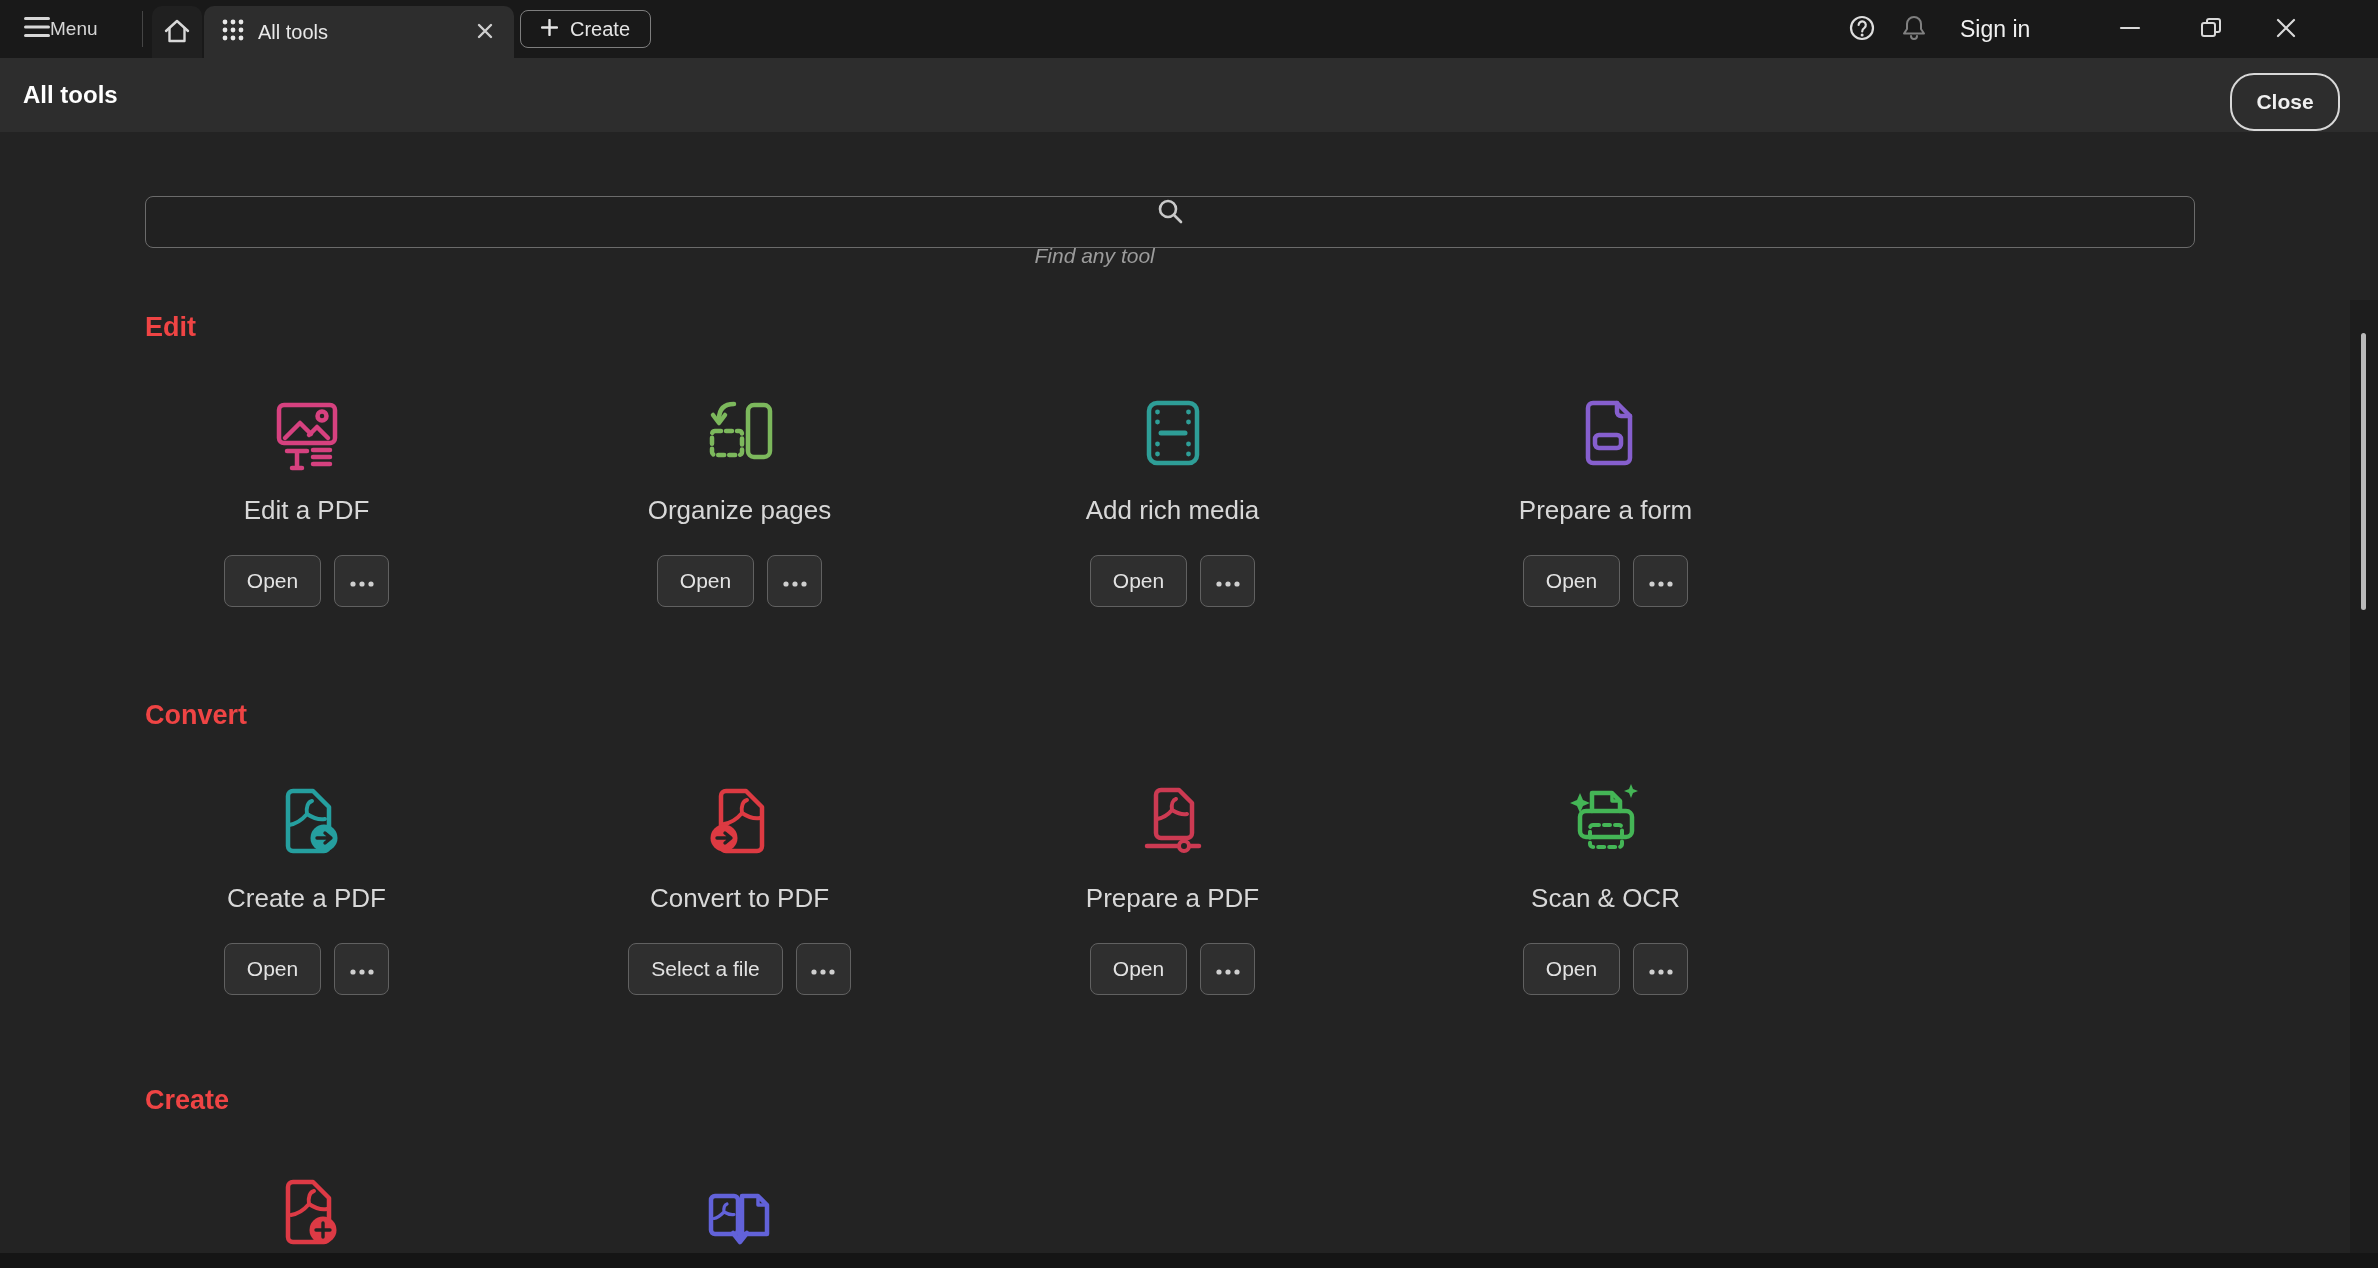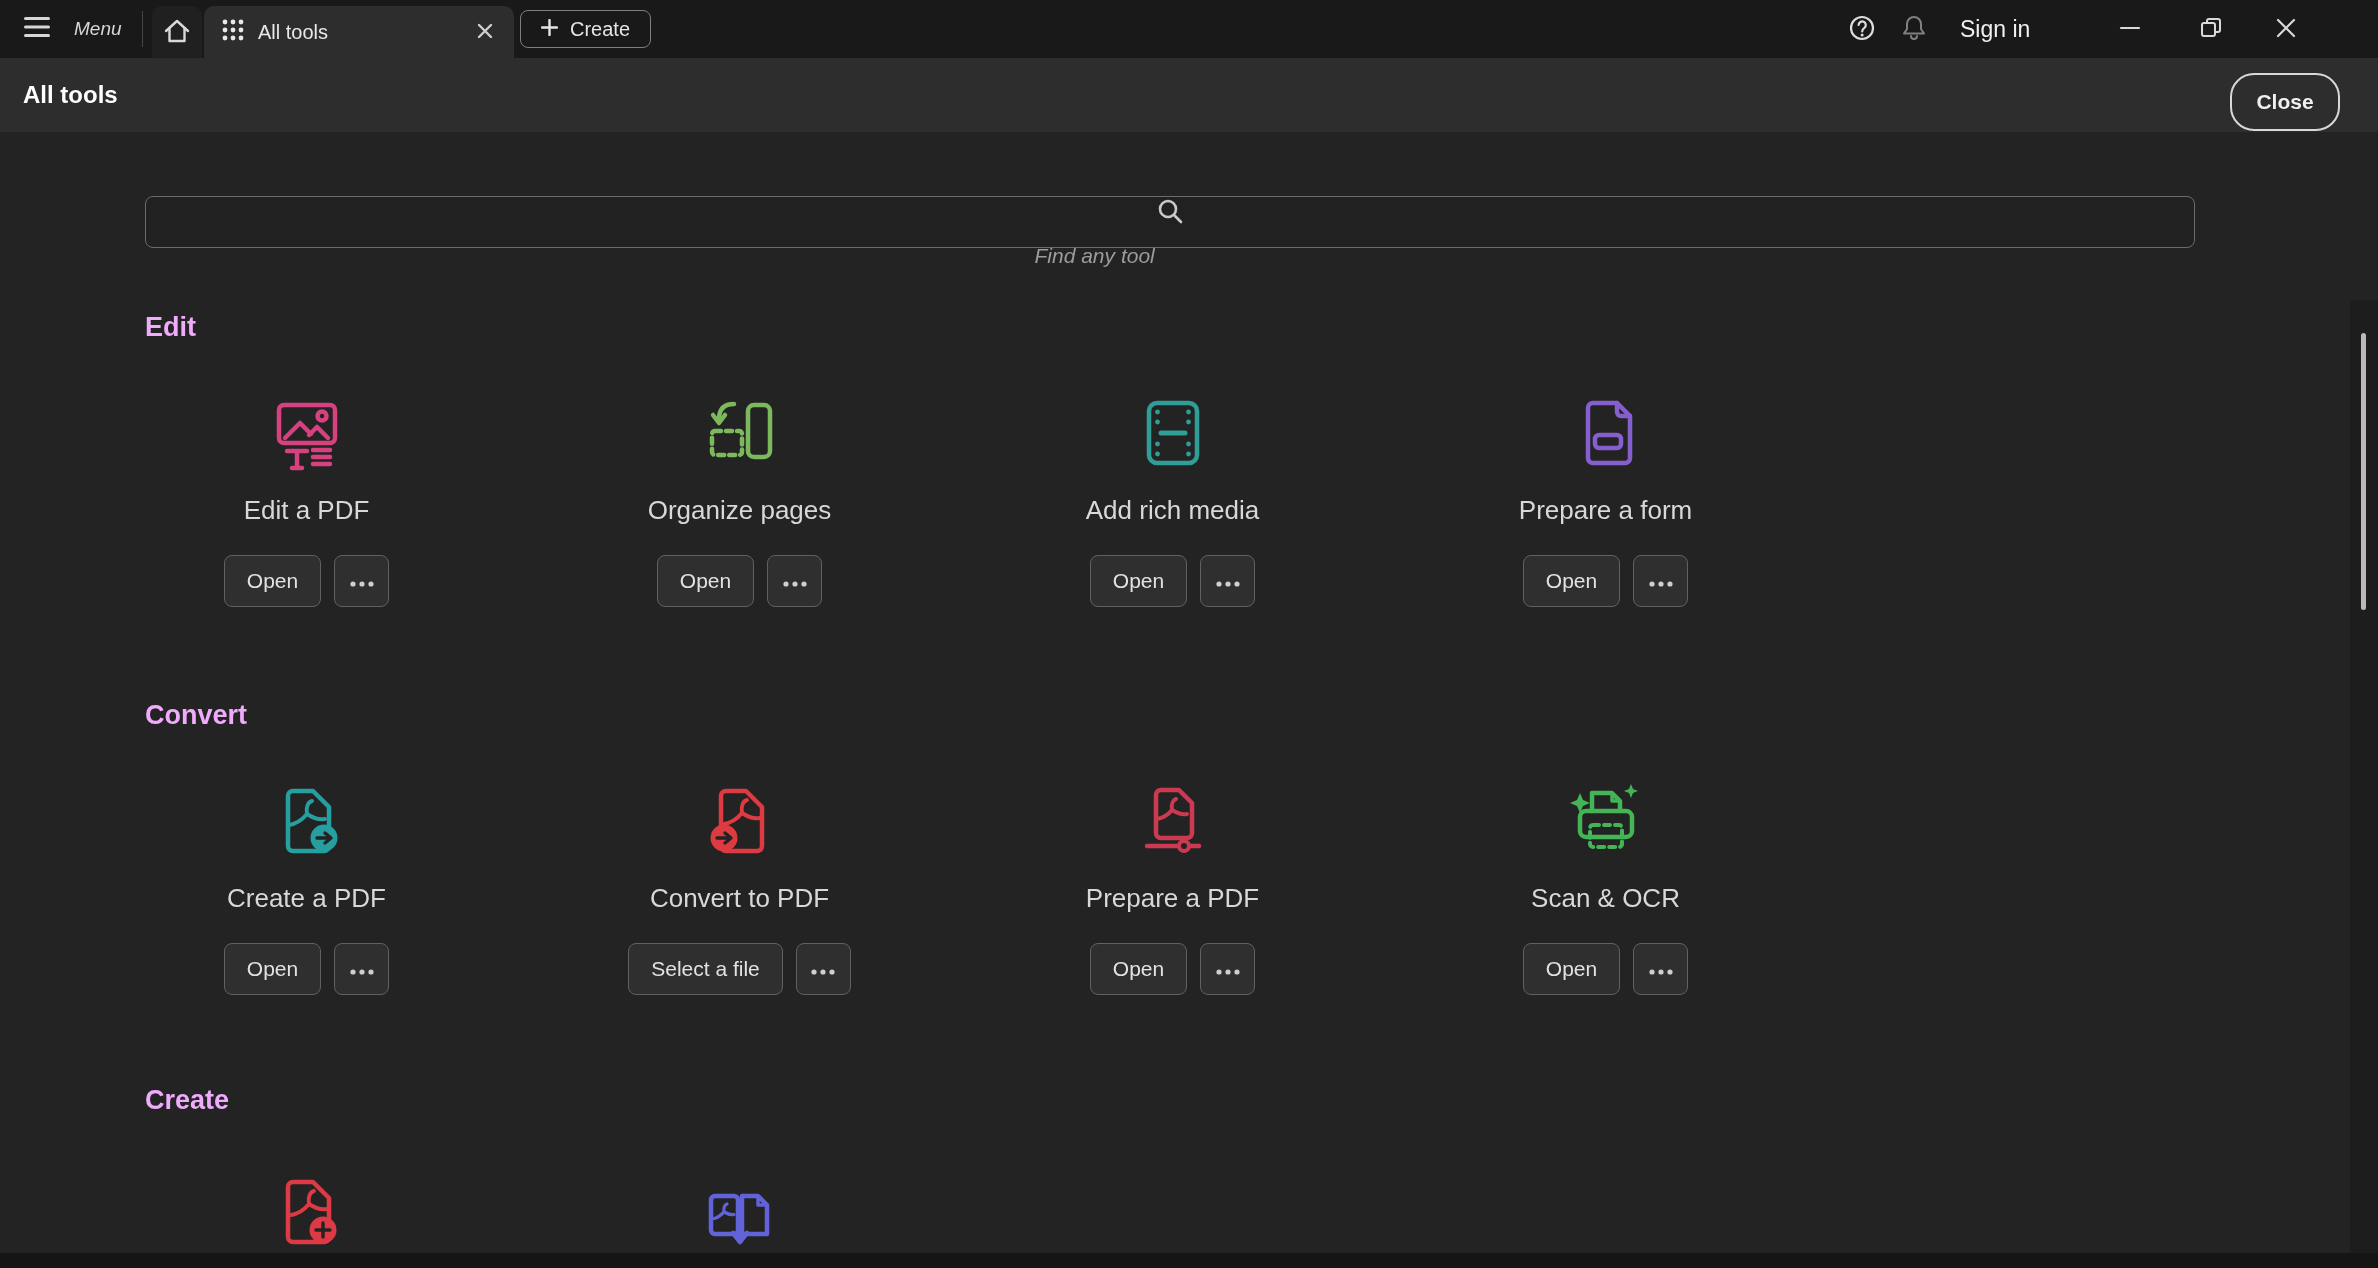--- a/index.html
+++ b/index.html
@@ -1,21 +1,21 @@
 <!DOCTYPE html>
 <html><head>
 <meta charset="utf-8">
 <style>
   html,body{margin:0;padding:0;background:#000;}
   *{box-sizing:border-box;font-family:"Liberation Sans","DejaVu Sans",sans-serif;}
   .screen{position:relative;width:2378px;height:1268px;background:#232323;overflow:hidden;}
 
   
   .tabbar{position:absolute;left:0;top:0;width:2378px;height:58px;background:#191919;}
-  .menu-btn{position:absolute;left:24px;top:0;height:58px;display:flex;align-items:center;gap:24px;color:#d6d6d6;font-size:19px;background:none;border:none;cursor:pointer;padding:0;font-style:italic;}
+  .menu-btn{position:absolute;left:24px;top:0;height:58px;display:flex;align-items:center;gap:0;color:#d6d6d6;font-size:19px;background:none;border:none;cursor:pointer;padding:0;}
   .tab-divider{position:absolute;left:142px;top:11px;width:1px;height:36px;background:#454545;}
   .home-tab{position:absolute;left:152px;top:6px;width:50px;height:52px;background:#202020;border-radius:10px 10px 0 0;display:flex;align-items:center;justify-content:center;border:none;cursor:pointer;}
   .active-tab{position:absolute;left:204px;top:6px;width:310px;height:52px;background:#2d2d2d;border-radius:10px 10px 0 0;display:flex;align-items:center;padding:0 18px;gap:14px;cursor:pointer;}
   .active-tab .tab-label{color:#e8e8e8;font-size:20px;white-space:nowrap;}
   .tab-close{margin-left:auto;background:none;border:none;padding:2px;cursor:pointer;display:flex;}
   .create-btn{position:absolute;left:520px;top:10px;height:38px;padding:0 20px;display:flex;align-items:center;gap:12px;background:none;border:1.5px solid #7e7e7e;border-radius:8px;color:#e5e5e5;font-size:20px;cursor:pointer;}
   .tb-icon-btn{position:absolute;top:0;height:58px;width:44px;background:none;border:none;display:flex;align-items:center;justify-content:center;cursor:pointer;padding:0;}
   .signin-btn{position:absolute;left:1960px;top:0;height:58px;background:none;border:none;color:#f0f0f0;font-size:23px;font-weight:normal;cursor:pointer;padding:0;}
   .winctl{position:absolute;top:0;height:58px;width:56px;background:none;border:none;display:flex;align-items:center;justify-content:center;cursor:pointer;padding:0;}
 
@@ -23,21 +23,21 @@
   .pageheader{position:absolute;left:0;top:58px;width:2378px;height:74px;background:#2d2d2d;}
   .page-title{position:absolute;left:23px;top:0;height:74px;display:flex;align-items:center;color:#ffffff;font-size:24px;font-weight:bold;}
   .close-pill{position:absolute;left:2230px;top:15px;width:110px;height:58px;border:2px solid #d8d8d8;border-radius:24px;background:none;color:#f0f0f0;font-size:21px;font-weight:bold;cursor:pointer;}
 
   
   .searchbox{position:absolute;left:145px;top:196px;width:2050px;height:52px;background:#212121;border:1.5px solid #6b6b6b;border-radius:8px;display:flex;align-items:center;padding:0 16px;gap:14px;flex-direction:column;}
   .searchbox input{flex:1;background:transparent;border:none;outline:none;color:#dddddd;font-size:21px;}
   .searchbox input::placeholder{color:#9c9c9c;font-style:italic;}
 
   
-  .section-label{position:absolute;left:145px;color:#f0abfc;font-size:27px;font-weight:bold;}
+  .section-label{position:absolute;left:145px;color:#ef4444;font-size:27px;font-weight:bold;}
   .tools-row{position:absolute;left:90px;width:1732px;display:flex;}
   .tile{width:433px;display:flex;flex-direction:column;align-items:center;}
   .tool-icon{width:84px;height:84px;}
   .tool-icon svg{width:84px;height:84px;display:block;}
   .tool-label{margin-top:20px;height:30px;line-height:30px;color:#d8d8d8;font-size:26px;white-space:nowrap;}
   .btn-row{margin-top:30px;display:flex;gap:13px;align-items:center;}
   .btn{height:52px;background:#2f2f2f;border:1.5px solid #616161;border-radius:8px;color:#e2e2e2;font-size:21px;padding:0 22px;cursor:pointer;}
   .btn.dots{width:55px;padding:0;display:flex;align-items:center;justify-content:center;}
 
   

